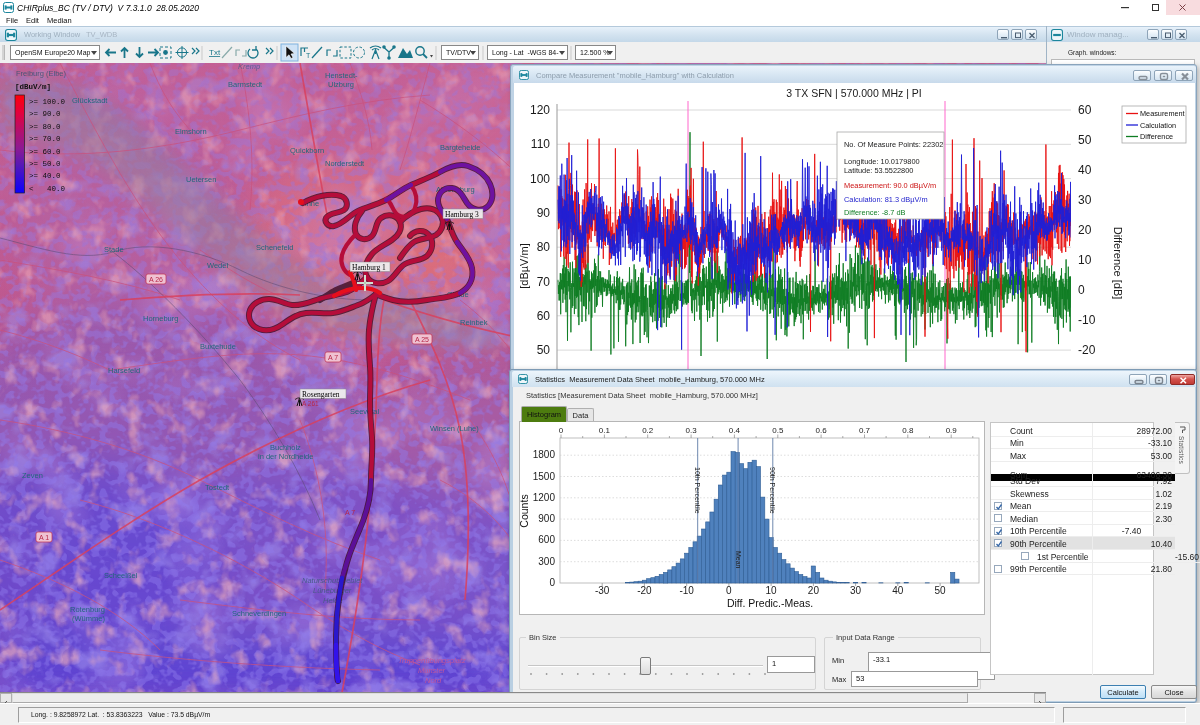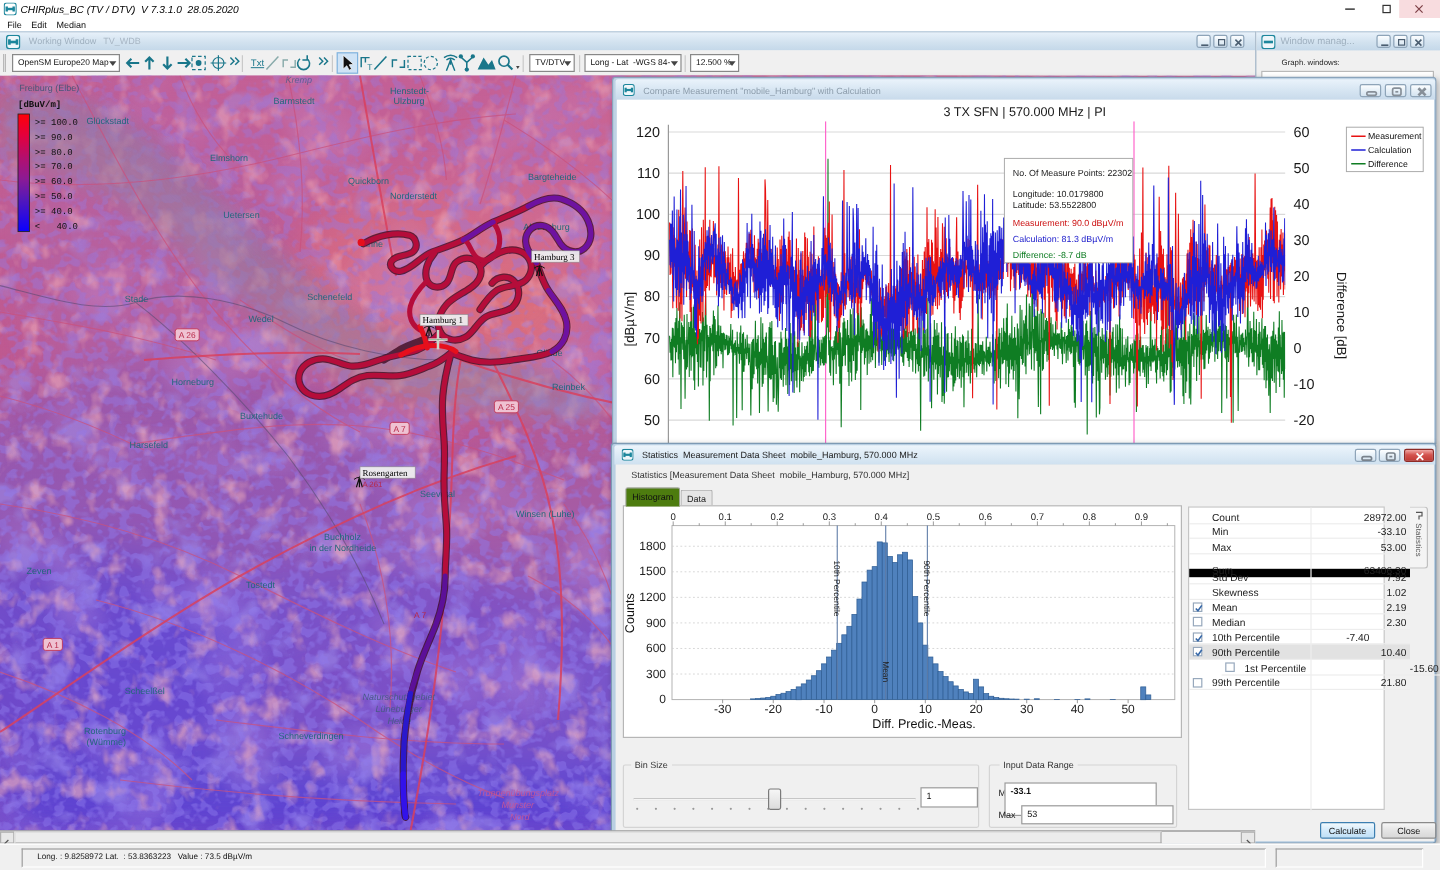--- a/index.html
+++ b/index.html
@@ -726,21 +726,21 @@
             <circle cx="237" cy="2" r="0.9"></circle>
           </g>
    </svg>
    <div class="abs" style="left:120px;top:19px;width:11px;height:18px;background:linear-gradient(#f6f6f6,#dcdcdc);border:1px solid #7a7a7a;border-radius:2px;"></div>
    <div class="tbx" style="left:247px;top:18px;width:48px;height:17px;">1</div>
   </div>
 
   <div class="gbox" style="left:311px;top:250px;width:157px;height:53px;">
    <span class="glabel" style="left:8px;">Input Data Range</span>
    <div class="abs" style="left:7px;top:18px;font-size:7.5px;color:#222;">Min</div>
-   <div class="tbx" style="left:12px;top:14px;width:127px;height:28px;font-weight:bold;">-33.1</div>
+   <div class="tbx" style="left:43px;top:14px;width:127px;height:28px;">-33.1</div>
    <div class="abs" style="left:7px;top:37px;font-size:7.5px;color:#222;">Max</div>
    <div class="tbx" style="left:26px;top:33px;width:127px;height:16px;">53</div>
   </div>
 
   <div class="abs" style="left:477px;top:35px;width:164px;height:253px;background:#fff;border:1px solid #c5c5c5;font-size:8.5px;color:#222;">
 <div class="abs" style="left:0;top:1.0px;width:184px;height:12.6px;border-bottom:1px solid #ededed;">
 <div class="abs" style="left:19px;top:1.5px;">Count</div>
 <div class="abs" style="left:100px;top:1.5px;width:81px;text-align:right;">28972.00</div>
 </div>
 <div class="abs" style="left:0;top:13.6px;width:184px;height:12.6px;border-bottom:1px solid #ededed;">

